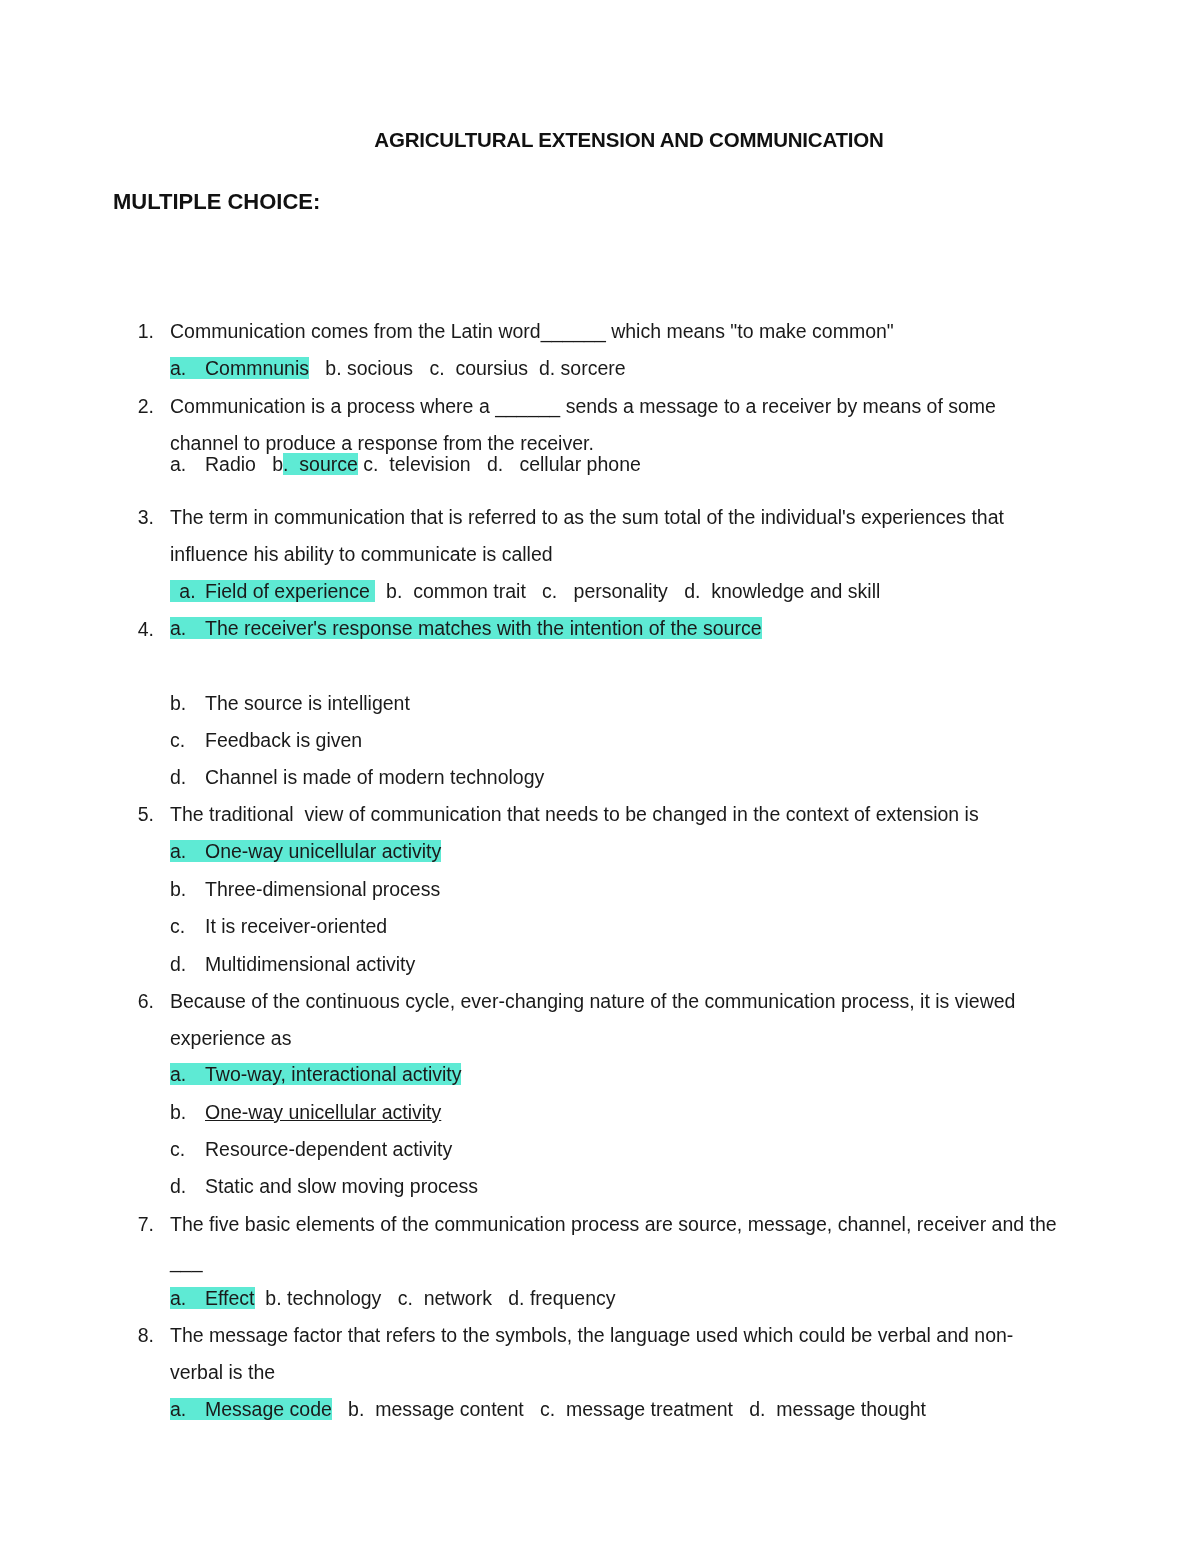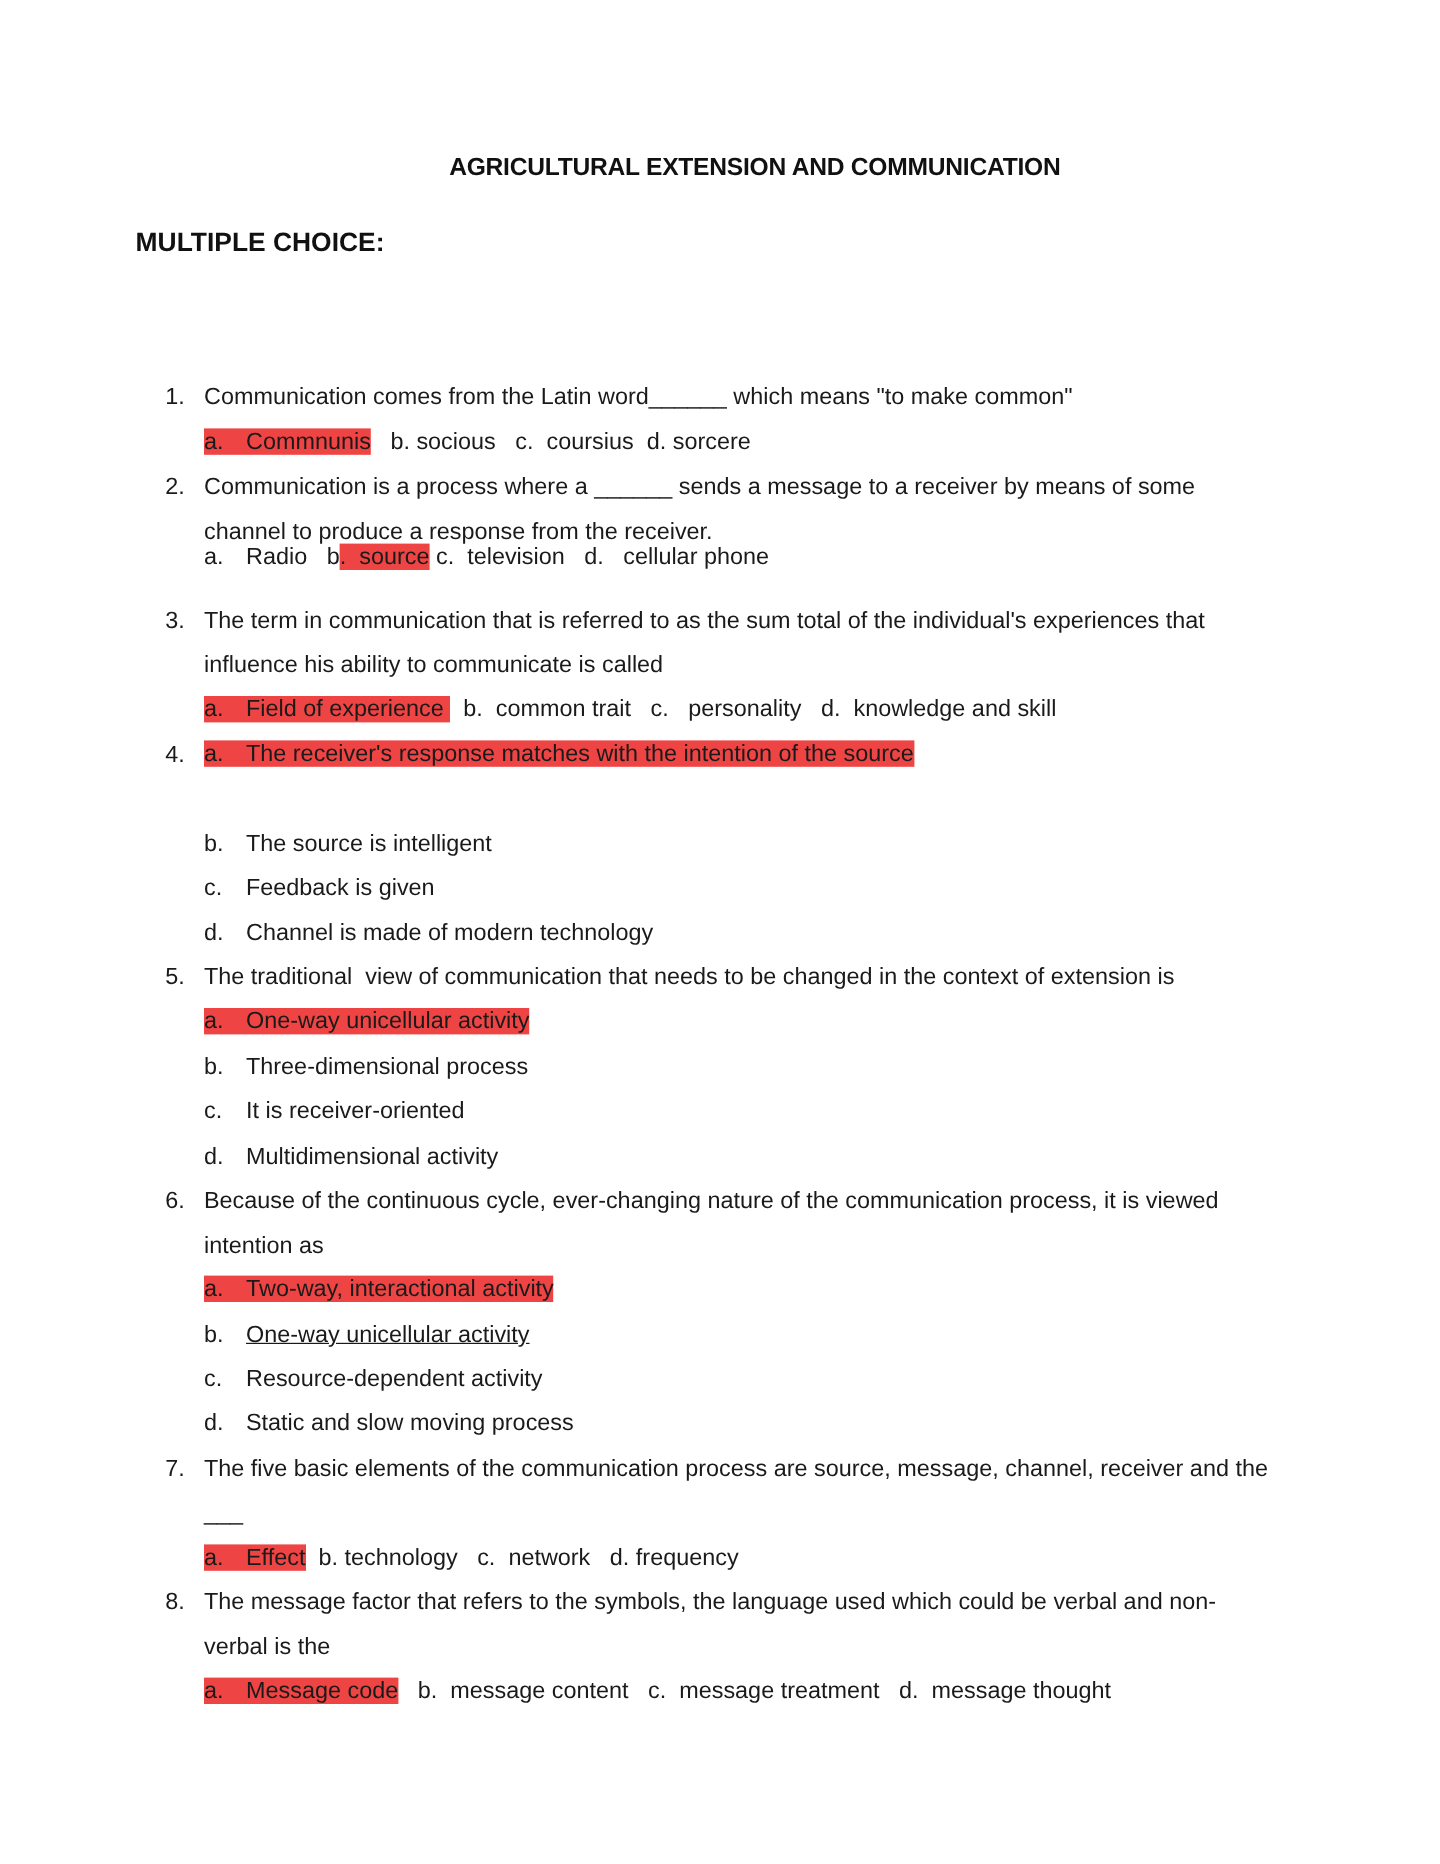--- a/index.html
+++ b/index.html
@@ -8,21 +8,21 @@
   .page { position: absolute; left: 0; top: 0; width: 1200px; height: 1553px; background: #ffffff; margin-left: 29px; }
   .title { position: absolute; top: 128px; left: 0; width: 1200px; text-align: center;
            font-size: 20.5px; font-weight: bold; letter-spacing: -0.2px; }
   .heading { position: absolute; left: 84px; font-size: 22px; font-weight: bold; }
   .mc { top: 189px; }
   .instr { top: 245px; }
   .line { position: absolute; font-size: 19.5px; white-space: pre; line-height: 24px; color: #1a1a1a; }
   .num { position: absolute; width: 30px; text-align: right; }
   .qtext { position: absolute; left: 141px; }
   .opt { position: absolute; left: 141px; }
-  .hl { background: #ef4444; }
+  .hl { background: #5eead4; }
   .lbl { display: inline-block; width: 35px; }
 </style>
 </head>
 <body>
 
 <div class="page">
 
   <div class="title">AGRICULTURAL EXTENSION AND COMMUNICATION</div>
 
   <div class="heading mc">MULTIPLE CHOICE:</div>
@@ -38,21 +38,21 @@
     <div class="line num" style="left:95px; top:394px;">2.</div>
     <div class="line qtext" style="top:394px;">Communication is a process where a ______ sends a message to a receiver by means of some</div>
     <div class="line qtext" style="top:431px;">channel to produce a response from the receiver.</div>
     <div class="line opt" style="top:452px;"><span><span class="lbl">a.</span><span>Radio</span></span>   <span>b<span class="hl">.  <span>source</span></span></span> <span><span>c.</span>  <span>television</span></span>   <span><span>d.</span>   <span>cellular phone</span></span></div>
   </div>
 
   <div>
     <div class="line num" style="left:95px; top:505px;">3.</div>
     <div class="line qtext" style="top:505px;">The term in communication that is referred to as the sum total of the individual's experiences that</div>
     <div class="line qtext" style="top:542px;">influence his ability to communicate is called</div>
-    <div class="line opt" style="top:579px;"><span class="hl"><span class="lbl">a.</span><span>Field of experience</span> </span>  <span><span>b.</span>  <span>common trait</span></span>   <span><span>c.</span>   <span>personality</span></span>   <span><span>d.</span>  <span>knowledge and skill</span></span></div>
+    <div class="line opt" style="top:579px;text-align:center;"><span class="hl"><span class="lbl">a.</span><span>Field of experience</span> </span>  <span><span>b.</span>  <span>common trait</span></span>   <span><span>c.</span>   <span>personality</span></span>   <span><span>d.</span>  <span>knowledge and skill</span></span></div>
   </div>
 
   <div>
     <div class="line num" style="left:95px; top:617px;">4.</div>
     <div class="line qtext" style="top:617px;">Communication is said to be effective when</div>
     <div class="line opt" style="top:616px;"><span class="hl"><span class="lbl">a.</span><span>The receiver's response matches with the intention of the source</span></span></div>
     <div class="line opt" style="top:691px;"><span class="lbl">b.</span><span>The source is intelligent</span></div>
     <div class="line opt" style="top:728px;"><span class="lbl">c.</span><span>Feedback is given</span></div>
     <div class="line opt" style="top:765px;"><span class="lbl">d.</span><span>Channel is made of modern technology</span></div>
   </div>
@@ -62,21 +62,21 @@
     <div class="line qtext" style="top:802px;">The traditional  view of communication that needs to be changed in the context of extension is</div>
     <div class="line opt" style="top:839px;"><span class="hl"><span class="lbl">a.</span><span>One-way unicellular activity</span></span></div>
     <div class="line opt" style="top:877px;"><span class="lbl">b.</span><span>Three-dimensional process</span></div>
     <div class="line opt" style="top:914px;"><span class="lbl">c.</span><span>It is receiver-oriented</span></div>
     <div class="line opt" style="top:952px;"><span class="lbl">d.</span><span>Multidimensional activity</span></div>
   </div>
 
   <div>
     <div class="line num" style="left:95px; top:989px;">6.</div>
     <div class="line qtext" style="top:989px;">Because of the continuous cycle, ever-changing nature of the communication process, it is viewed</div>
-    <div class="line qtext" style="top:1026px;">intention as</div>
+    <div class="line qtext" style="top:1026px;">experience as</div>
     <div class="line opt" style="top:1062px;"><span class="hl"><span class="lbl">a.</span><span>Two-way, interactional activity</span></span></div>
     <div class="line opt" style="top:1100px;text-decoration:underline;"><span class="lbl">b.</span><span>One-way unicellular activity</span></div>
     <div class="line opt" style="top:1137px;"><span class="lbl">c.</span><span>Resource-dependent activity</span></div>
     <div class="line opt" style="top:1174px;"><span class="lbl">d.</span><span>Static and slow moving process</span></div>
   </div>
 
   <div>
     <div class="line num" style="left:95px; top:1212px;">7.</div>
     <div class="line qtext" style="top:1212px;">The five basic elements of the communication process are source, message, channel, receiver and the</div>
     <div class="line qtext" style="top:1249px;">___</div>

